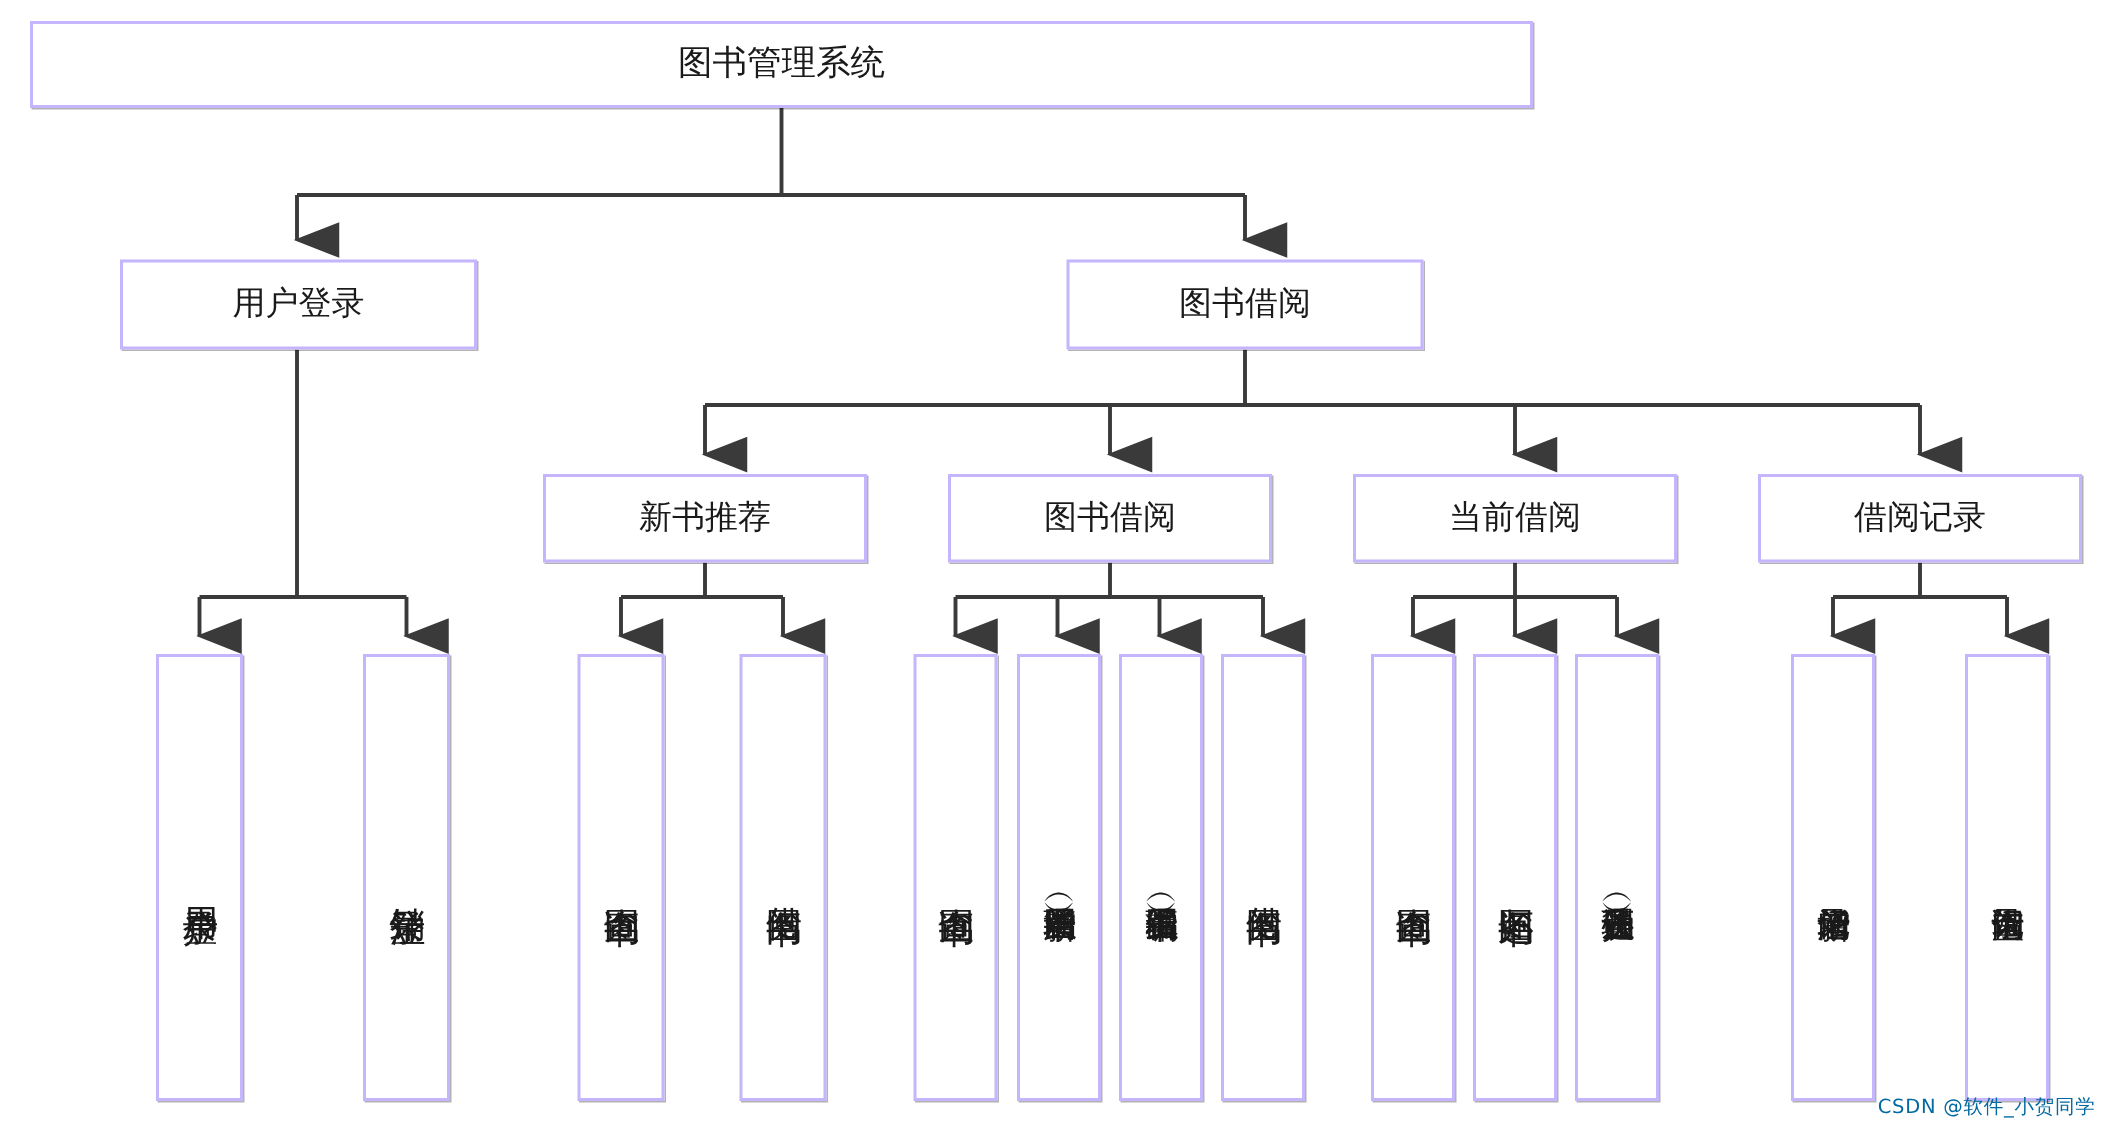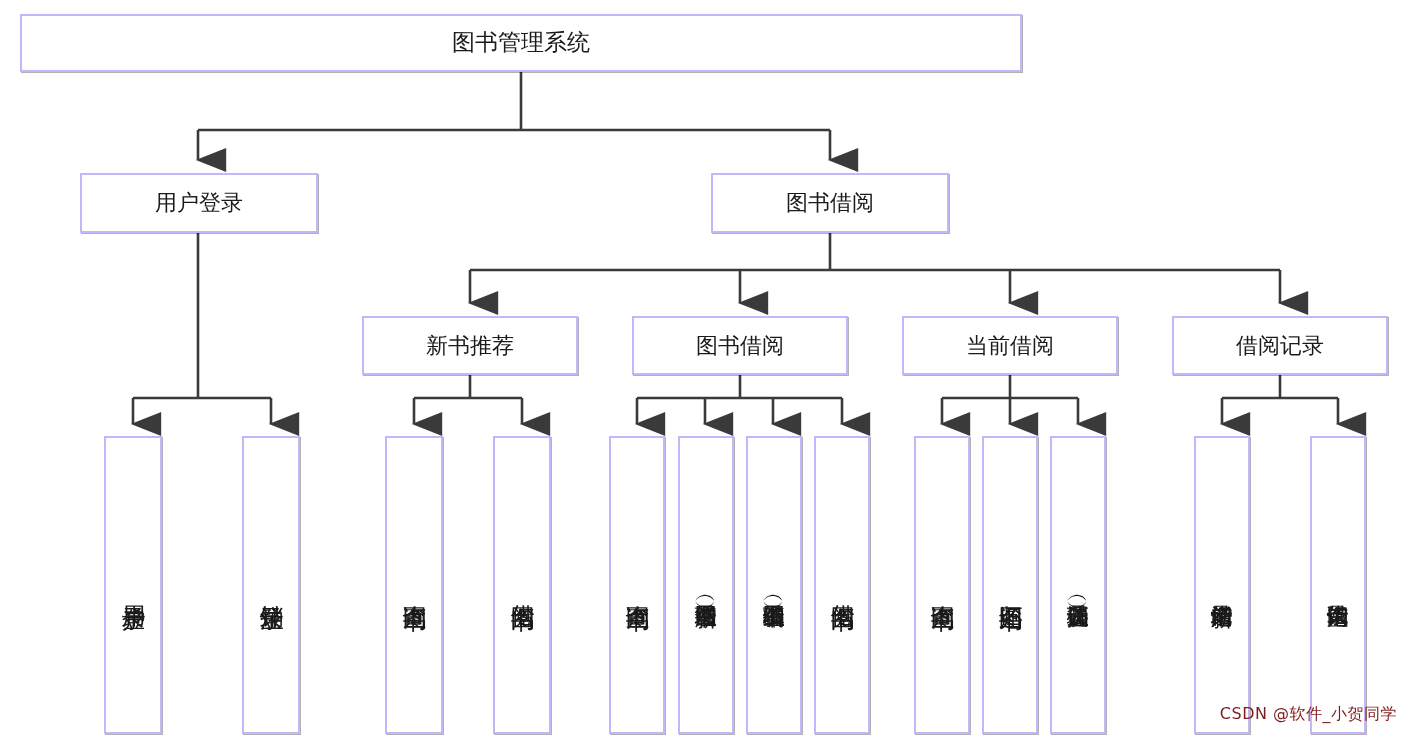--- a/index.html
+++ b/index.html
@@ -66,23 +66,23 @@
     white-space: nowrap;
     max-height: 100%;
   }
   .node.vert.tight .label {
     font-size: 22px;
     letter-spacing: 0px;
   }
   #watermark {
     position: absolute;
     right: 8px;
-    bottom: 22px;
-    font-size: 16px;
-    color: #7f1d1d;
+    bottom: 0;
+    font-size: 13px;
+    color: #0369a1;
     letter-spacing: 0.5px;
     z-index: 5;
     white-space: nowrap;
   }
 </style>
 </head>
 <body>
 
 <div id="canvas">
 

